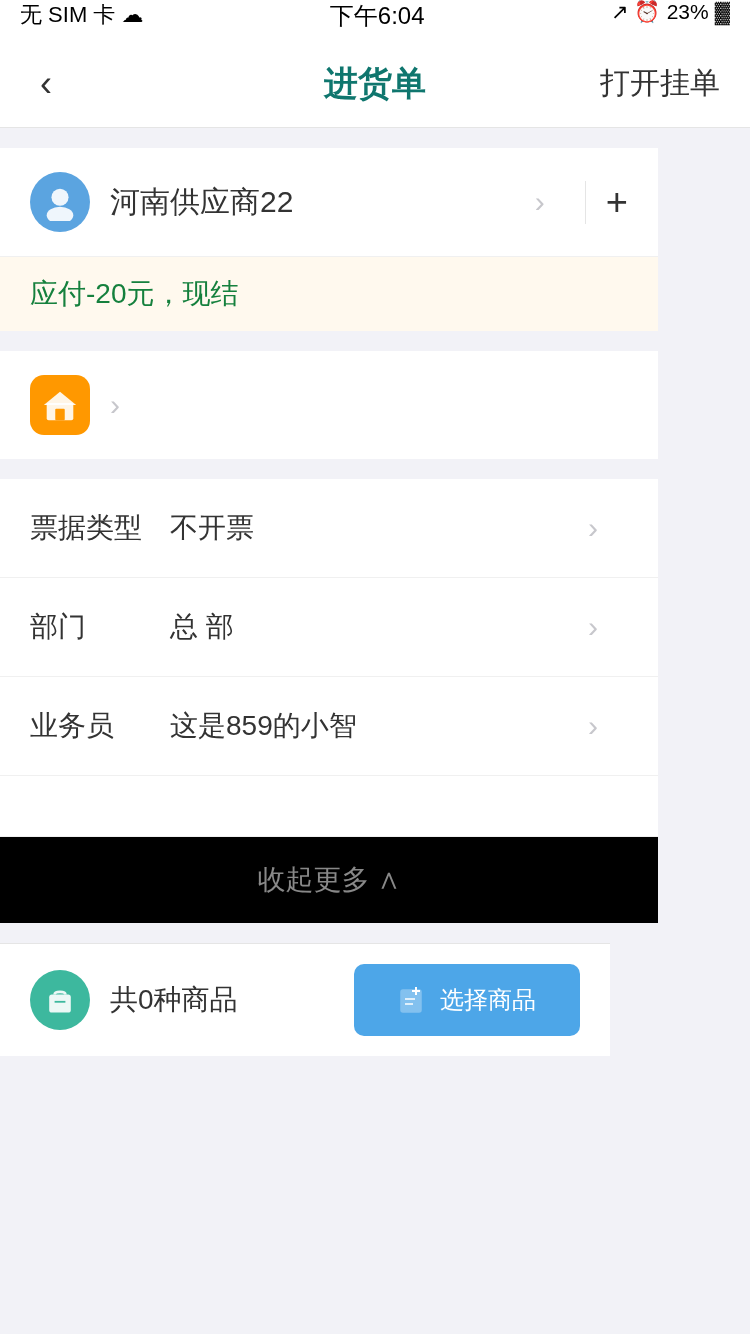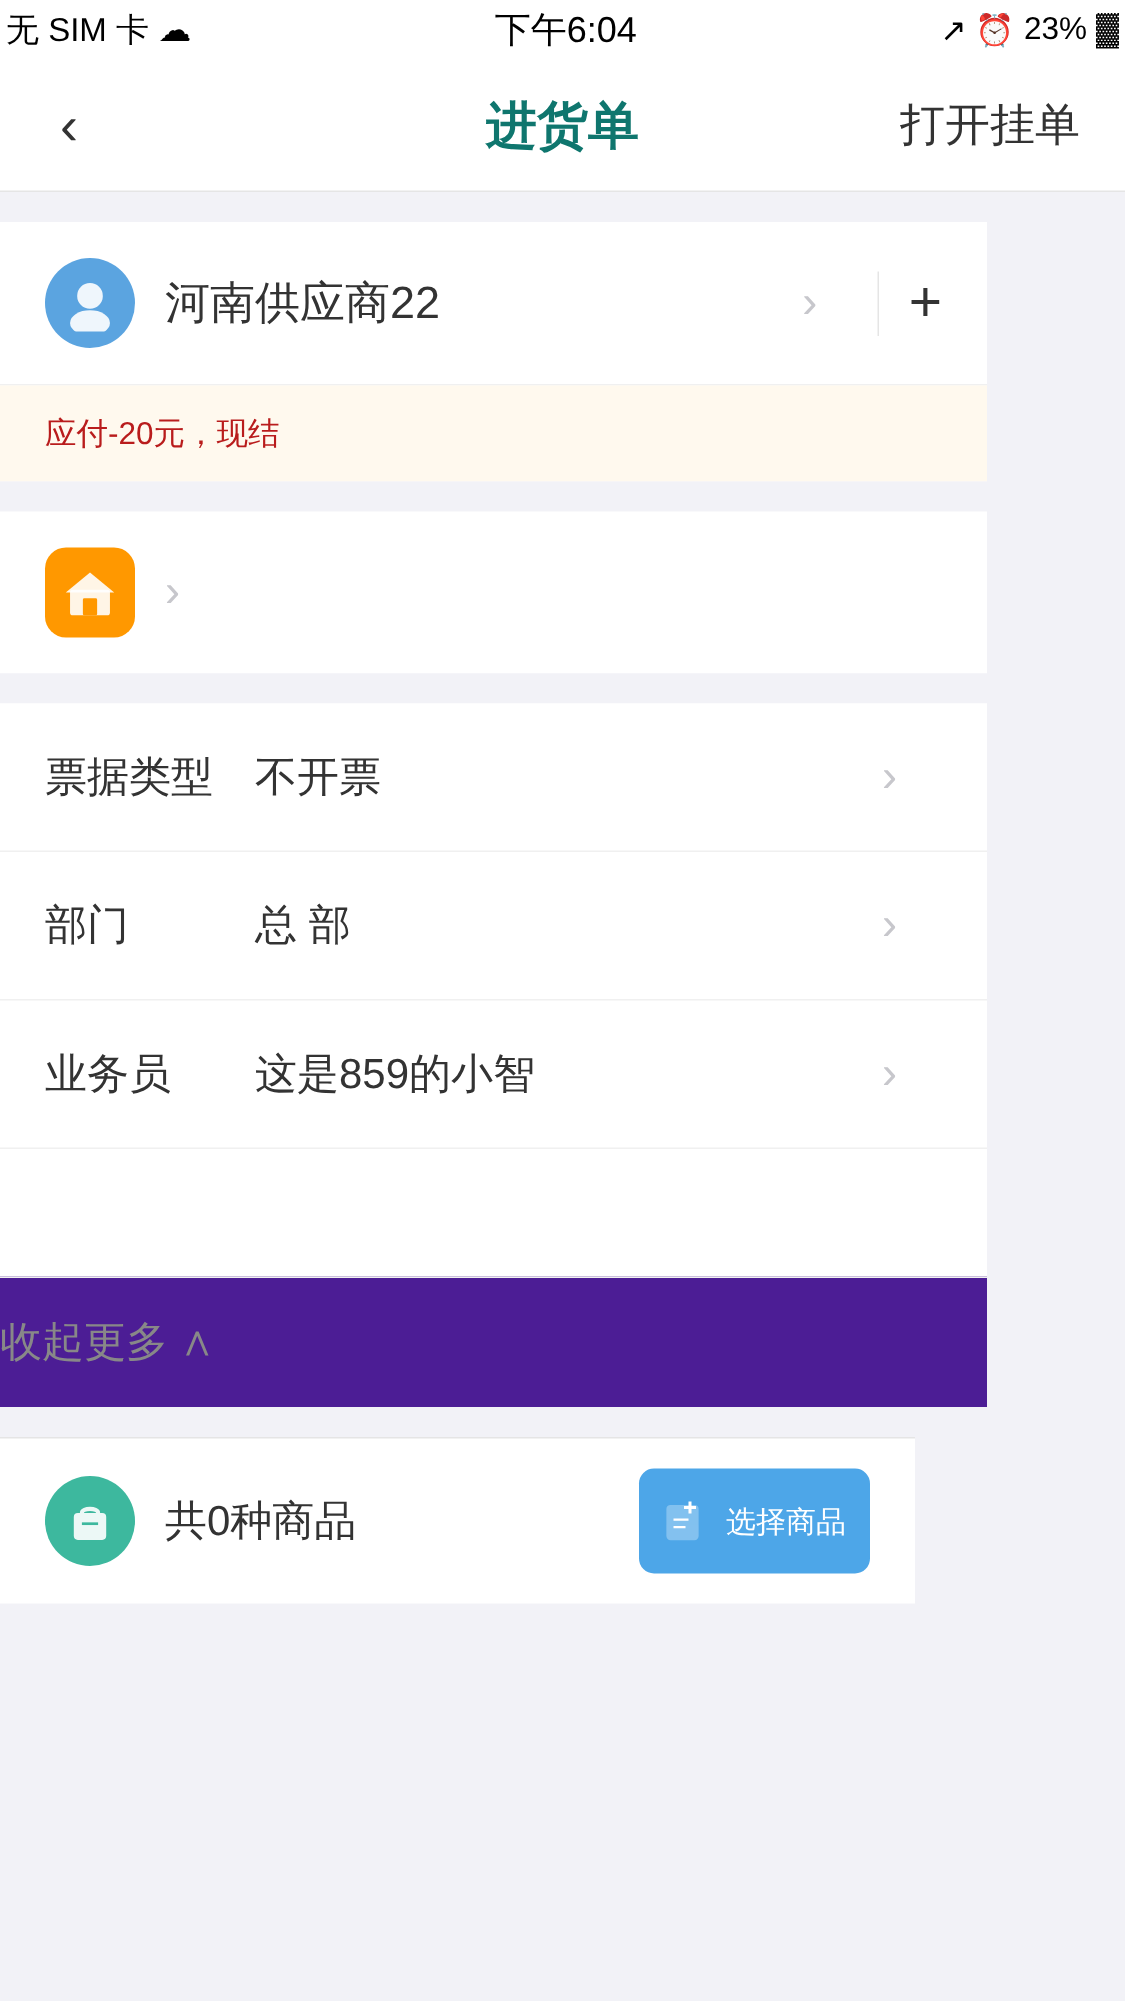--- a/index.html
+++ b/index.html
@@ -11,23 +11,23 @@
       background: #f2f2f7;
       font-size: 28px;
     }
 
     
     .status-bar {
       width: 750px;
       height: 40px;
       background: #fff;
       display: flex;
-      align-items: center;
+      align-items: flex-start;
       justify-content: space-between;
-      padding: 0 4px;
+      padding: 0 20px;
       font-size: 22px;
       color: #000;
       gap: 40px;
     }
     .status-left { display: flex; align-items: center; gap: 8px; }
     .status-center { font-size: 24px; font-weight: 500; }
     .status-right { display: flex; align-items: center; gap: 6px; font-size: 21px; }
     .nav-back {
       font-size: 36px;
       color: #333;
@@ -88,22 +88,22 @@
       font-size: 38px;
       padding-left: 20px;
       border-left: 1px solid #e5e5e5;
       margin-left: 10px;
     }
 
     
     .notice-bar {
       background: #fff9ee;
       padding: 18px 30px;
-      font-size: 21px;
-      color: #b91c1c;
+      font-size: 28px;
+      color: #15803d;
     }
 
     
     .warehouse-row {
       display: flex;
       align-items: center;
       padding: 24px 30px;
       background: #fff;
     }
     .warehouse-icon-wrap {
@@ -146,27 +146,26 @@
     }
     .form-placeholder {
       flex: 1;
       font-size: 28px;
       color: #c7c7cc;
       padding-left: 20px;
     }
 
     
     .collapse-row {
-      background: #4c1d95;
-      text-align: left;
+      background: #000000;
+      text-align: center;
       padding: 24px 0;
       font-size: 28px;
       color: #888;
       border-top: 1px solid #f0f0f0;
-      margin-top: 25px;
     }
 
     
     .bottom-bar {
       background: #fff;
       width: 610px;
       display: flex;
       align-items: center;
       padding: 20px 30px;
       gap: 20px;
@@ -185,22 +184,22 @@
     }
     .product-count-icon svg { width: 36px; height: 36px; }
     .product-count-text {
       flex: 1;
       font-size: 28px;
       color: #333;
     }
     .select-btn {
       background: #4da6e8;
       color: #fff;
-      font-size: 20px;
-      padding: 20px 16px;
+      font-size: 24px;
+      padding: 20px 44px;
       border-radius: 10px;
       display: flex;
       align-items: center;
       gap: 12px;
       cursor: pointer;
     }
     .select-btn svg { width: 30px; height: 30px; }
   </style>
 </head>
 <body>

